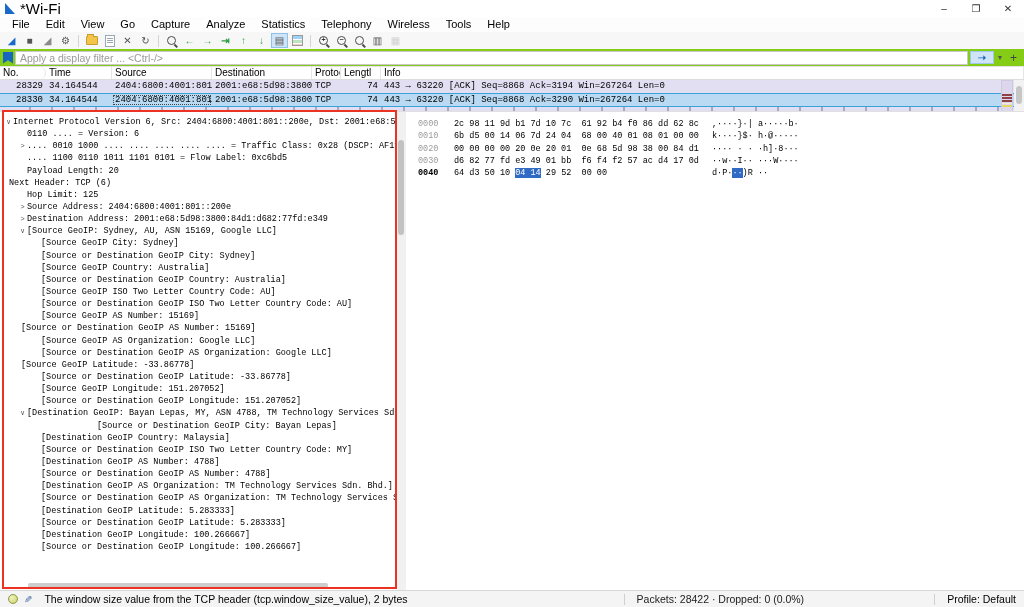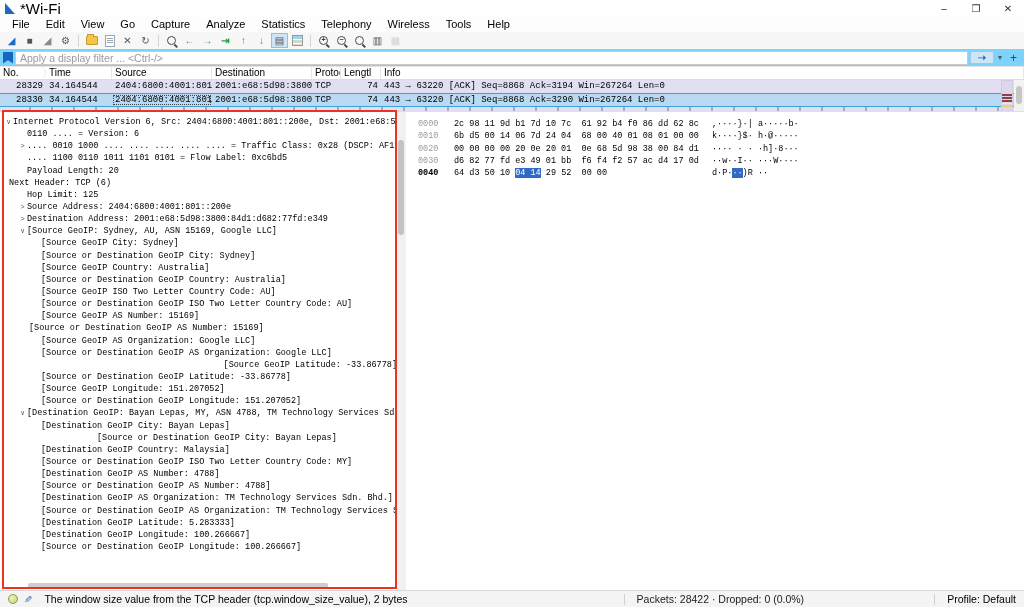--- a/index.html
+++ b/index.html
@@ -28,21 +28,21 @@
   .g-green { color:#2f9e44; font-weight:bold; }
   .folder { width:12px; height:9px; background:#f3c64b; border:1px solid #c99b2a; border-radius:1px; position:relative; }
   .folder:before { content:""; position:absolute; top:-3px; left:0; width:5px; height:2px; background:#f3c64b; border:1px solid #c99b2a; border-bottom:none; }
   .note { width:10px; height:12px; background:#fff; border:1px solid #9aa7b5; position:relative; }
   .note:before { content:""; position:absolute; left:1px; top:2px; width:6px; height:1px; background:#9aa7b5; box-shadow:0 2px 0 #9aa7b5, 0 4px 0 #9aa7b5; }
   .mag { width:9px; height:9px; border:1.5px solid #4a4a4a; border-radius:50%; position:relative; font-size:7px; line-height:6px; text-align:center; color:#333; font-weight:bold; }
   .mag:after { content:""; position:absolute; width:4px; height:1.5px; background:#4a4a4a; transform:rotate(45deg); bottom:-2px; right:-3px; }
   .colorize { width:11px; height:11px; background:linear-gradient(to bottom,#9fd0f5 0 3px,#fff 3px 4px,#bde3c0 4px 7px,#fff 7px 8px,#f5c9c9 8px 11px); border:1px solid #999; }
 
   
-  .filterbar { height:17px; background:#7dd3fc; display:flex; align-items:center; padding:1px 3px 1px 2px; gap:2px; }
+  .filterbar { height:17px; background:#84cc16; display:flex; align-items:center; padding:1px 3px 1px 2px; gap:2px; }
   .bookmark { width:10px; height:12px; background:#1766c0; clip-path:polygon(0 0,100% 0,100% 100%,50% 72%,0 100%); margin-left:1px; }
   .filter-input { flex:1; height:14px; border:1px solid #c9c9c9; background:#fff; font-size:10.5px; padding:0 4px; color:#222; font-family:"Liberation Sans",sans-serif; }
   .filter-input::placeholder { color:#9a9a9a; }
   .apply-btn { width:24px; height:13px; background:#cfe4f7; border:1px solid #9ec7ea; display:flex; align-items:center; justify-content:center; color:#1766c0; font-weight:bold; font-size:10px; }
   .dd-caret { font-size:8px; color:#555; padding:0 2px; }
   .add-btn { font-size:12px; color:#444; padding:0 4px; }
 
   
   .packet-list { position:relative; height:45px; border-top:1px solid #e3e3e3; }
   .plist-header { display:flex; height:13px; background:#fff; border-bottom:1px solid #ddd; font-size:10px; }
@@ -251,37 +251,37 @@
       <div class="dline" style="padding-left: 18px;"><span class="arrow">&gt;</span><span>Source Address: 2404:6800:4001:801::200e</span></div>
       <div class="dline" style="padding-left: 18px;"><span class="arrow">&gt;</span><span>Destination Address: 2001:e68:5d98:3800:84d1:d682:77fd:e349</span></div>
       <div class="dline" style="padding-left: 18px;"><span class="arrow">∨</span><span>[Source GeoIP: Sydney, AU, ASN 15169, Google LLC]</span></div>
       <div class="dline" style="padding-left: 32px;"><span class="arrow"></span><span>[Source GeoIP City: Sydney]</span></div>
       <div class="dline" style="padding-left: 32px;"><span class="arrow"></span><span>[Source or Destination GeoIP City: Sydney]</span></div>
       <div class="dline" style="padding-left: 32px;"><span class="arrow"></span><span>[Source GeoIP Country: Australia]</span></div>
       <div class="dline" style="padding-left: 32px;"><span class="arrow"></span><span>[Source or Destination GeoIP Country: Australia]</span></div>
       <div class="dline" style="padding-left: 32px;"><span class="arrow"></span><span>[Source GeoIP ISO Two Letter Country Code: AU]</span></div>
       <div class="dline" style="padding-left: 32px;"><span class="arrow"></span><span>[Source or Destination GeoIP ISO Two Letter Country Code: AU]</span></div>
       <div class="dline" style="padding-left: 32px;"><span class="arrow"></span><span>[Source GeoIP AS Number: 15169]</span></div>
-      <div class="dline" style="padding-left: 20px;"><span class="arrow"></span><span>[Source or Destination GeoIP AS Number: 15169]</span></div>
+      <div class="dline" style="padding-left: 12px;"><span class="arrow"></span><span>[Source or Destination GeoIP AS Number: 15169]</span></div>
       <div class="dline" style="padding-left: 32px;"><span class="arrow"></span><span>[Source GeoIP AS Organization: Google LLC]</span></div>
       <div class="dline" style="padding-left: 32px;"><span class="arrow"></span><span>[Source or Destination GeoIP AS Organization: Google LLC]</span></div>
-      <div class="dline" style="padding-left: 12px; text-align: right;"><span class="arrow"></span><span>[Source GeoIP Latitude: -33.86778]</span></div>
+      <div class="dline" style="padding-left: 12px;"><span class="arrow"></span><span>[Source GeoIP Latitude: -33.86778]</span></div>
       <div class="dline" style="padding-left: 32px;"><span class="arrow"></span><span>[Source or Destination GeoIP Latitude: -33.86778]</span></div>
       <div class="dline" style="padding-left: 32px;"><span class="arrow"></span><span>[Source GeoIP Longitude: 151.207052]</span></div>
       <div class="dline" style="padding-left: 32px;"><span class="arrow"></span><span>[Source or Destination GeoIP Longitude: 151.207052]</span></div>
       <div class="dline" style="padding-left: 18px;"><span class="arrow">∨</span><span>[Destination GeoIP: Bayan Lepas, MY, ASN 4788, TM Technology Services Sdn. B</span></div>
-      <div class="dline" style="padding-left: 32px;"><span class="arrow"></span><span>[Destination GeoIP City: Bayan Lepas]</span></div>
       <div class="dline" style="padding-left: 52px; margin-left: 36px;"><span class="arrow"></span><span>[Source or Destination GeoIP City: Bayan Lepas]</span></div>
       <div class="dline" style="padding-left: 32px;"><span class="arrow"></span><span>[Destination GeoIP Country: Malaysia]</span></div>
       <div class="dline" style="padding-left: 32px;"><span class="arrow"></span><span>[Source or Destination GeoIP ISO Two Letter Country Code: MY]</span></div>
       <div class="dline" style="padding-left: 32px;"><span class="arrow"></span><span>[Destination GeoIP AS Number: 4788]</span></div>
       <div class="dline" style="padding-left: 32px;"><span class="arrow"></span><span>[Source or Destination GeoIP AS Number: 4788]</span></div>
       <div class="dline" style="padding-left: 32px;"><span class="arrow"></span><span>[Destination GeoIP AS Organization: TM Technology Services Sdn. Bhd.]</span></div>
       <div class="dline" style="padding-left: 32px;"><span class="arrow"></span><span>[Source or Destination GeoIP AS Organization: TM Technology Services Sdn.</span></div>
       <div class="dline" style="padding-left: 32px;"><span class="arrow"></span><span>[Destination GeoIP Latitude: 5.283333]</span></div>
+      <div class="dline" style="padding-left: 32px;"><span class="arrow"></span><span>[Source or Destination GeoIP Latitude: 5.283333]</span></div>
       <div class="dline" style="padding-left: 32px;"><span class="arrow"></span><span>[Destination GeoIP Longitude: 100.266667]</span></div>
       <div class="dline" style="padding-left: 32px;"><span class="arrow"></span><span>[Source or Destination GeoIP Longitude: 100.266667]</span></div>
     </div>
   <div class="detail-vscroll">
     <div class="dv-thumb"></div>
   </div>
   <div class="hex-pane mono" id="hex-pane">
       <div class="hexrow"><span class="hx-off">0000</span><span class="hx-bytes"><span class="seg">2c 98 11 9d b1 7d 10 7c  61 92 b4 f0 86 dd 62 8c</span></span><span class="hx-ascii"><span class="seg">,····}·| a·····b·</span></span></div>
       <div class="hexrow"><span class="hx-off">0010</span><span class="hx-bytes"><span class="seg">6b d5 00 14 06 7d 24 04  68 00 40 01 08 01 00 00</span></span><span class="hx-ascii"><span class="seg">k····}$· h·@·····</span></span></div>
       <div class="hexrow"><span class="hx-off">0020</span><span class="hx-bytes"><span class="seg">00 00 00 00 20 0e 20 01  0e 68 5d 98 38 00 84 d1</span></span><span class="hx-ascii"><span class="seg">···· · · ·h]·8···</span></span></div>

